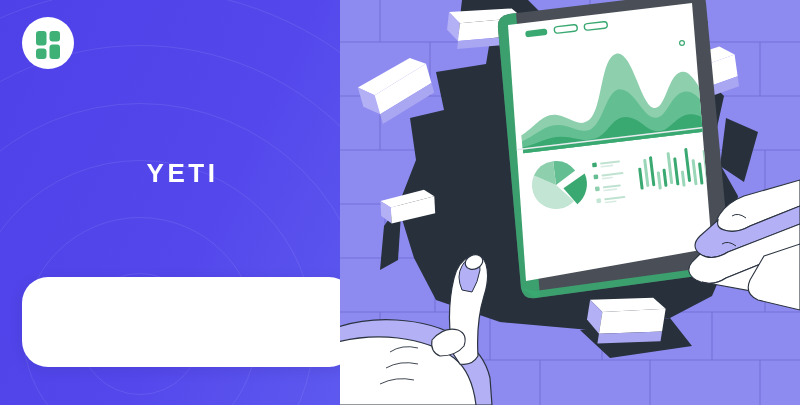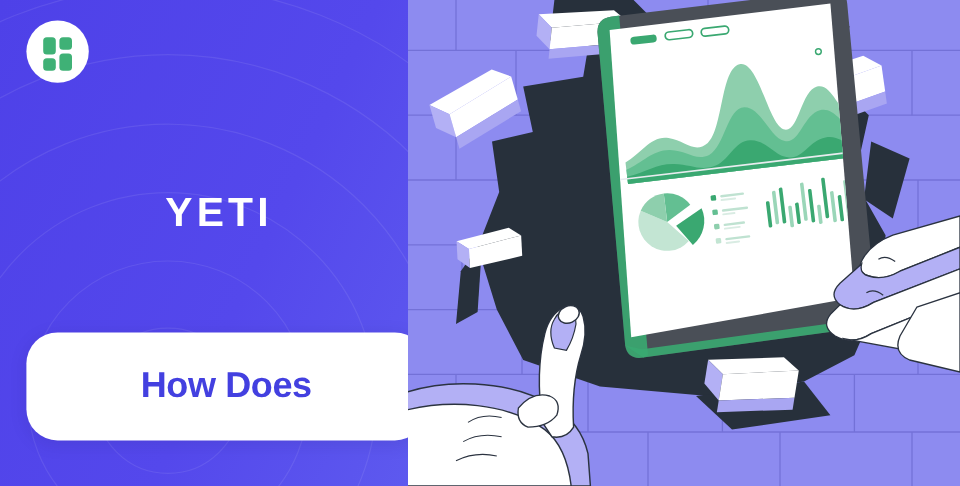--- a/index.html
+++ b/index.html
@@ -32,21 +32,21 @@
   .logo{
     position:absolute;left:22px;top:17px;width:52px;height:52px;
     border-radius:50%;background:#ffffff;
   }
   .logo svg{position:absolute;left:0;top:0;}
 
   
   .brandword{
     position:absolute;left:0;top:158px;width:365px;
     text-align:center;color:#ffffff;
-    font-size:34px;font-weight:bold;letter-spacing:3.5px;
+    font-size:26px;font-weight:bold;letter-spacing:3.5px;
   }
 
   
   .card{
     position:absolute;left:22px;top:277px;width:333px;height:90px;
     background:#ffffff;border-radius:26px;
     box-shadow:0 3px 14px rgba(30,20,90,0.13);
     display:flex;align-items:center;justify-content:center;
   }
   .card-title{
@@ -80,21 +80,20 @@
       <rect x="27.5" y="14" width="10.5" height="10.5" rx="3" fill="#3fb176"></rect>
       <rect x="14" y="31.5" width="10.5" height="10.5" rx="3" fill="#3fb176"></rect>
       <rect x="27.5" y="27.5" width="10.5" height="14.5" rx="3" fill="#3fb176"></rect>
     </svg>
   </div>
 
   <div class="brandword">YETI</div>
 
   <div class="card">
     <div class="card-title">
-      <span>How Does</span>
     </div>
   </div>
 
   <div class="illo">
     <svg width="460" height="405" viewBox="0 0 460 405">
       <defs>
         <clipPath id="frameclip">
             <rect x="0" y="0" width="460" height="405"></rect>
           </clipPath>
         <clipPath id="screenclip">

